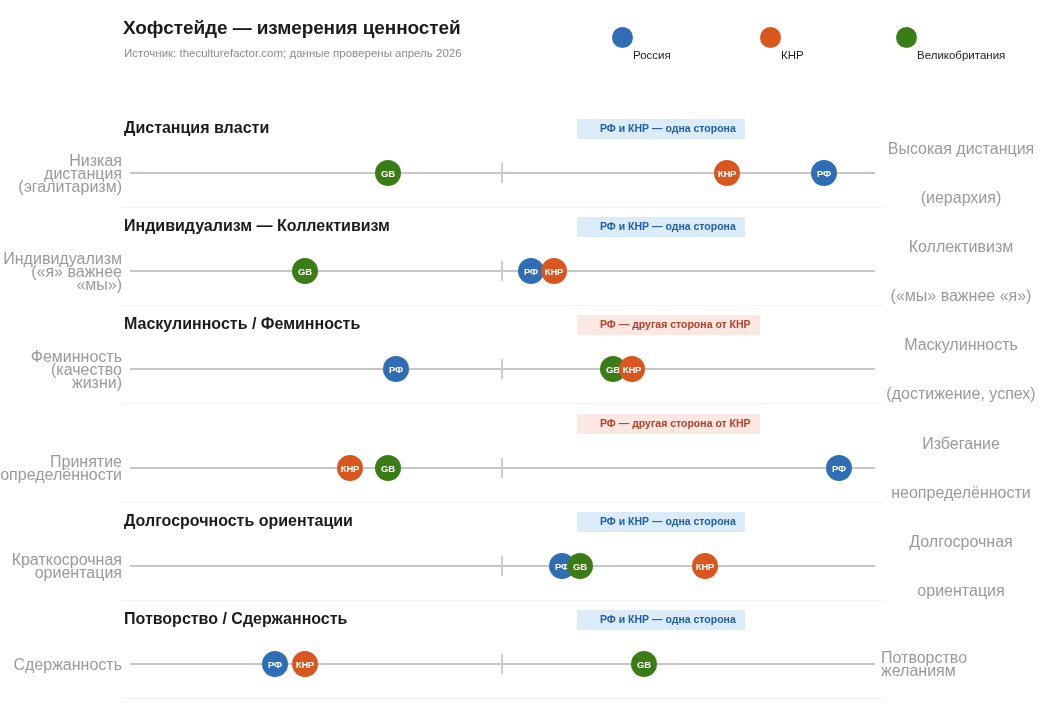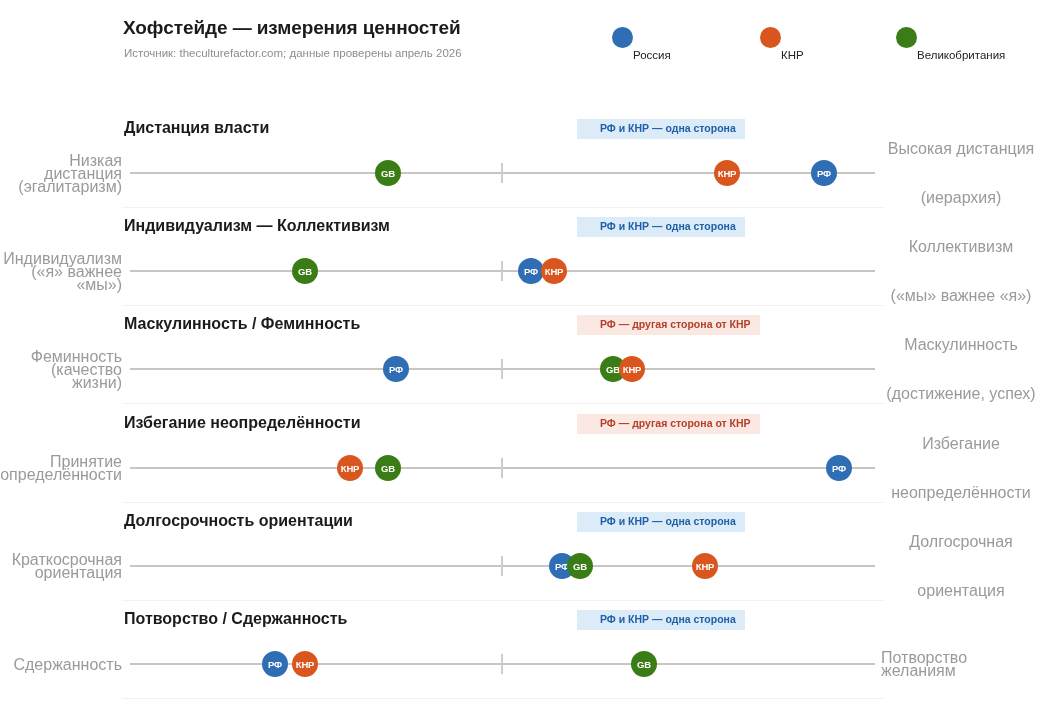--- a/index.html
+++ b/index.html
@@ -259,21 +259,20 @@
         </div>
         <div class="track"></div>
         <div class="tick-mid"></div>
         <div class="marker" title="Россия: 36" style="left: 383px; background: rgb(47, 109, 181);">РФ</div>
         <div class="marker" title="Великобритания: 65" style="left: 600px; background: rgb(58, 125, 22);">GB</div>
         <div class="marker" title="КНР: 67" style="left: 619px; background: rgb(217, 86, 31);">КНР</div>
       </div>
       <div class="row-sep"></div>
     </div>
     <div class="row" style="top: 411px;">
-      <div class="row-title">Избегание неопределённости</div>
       <div class="row-badge opposite">РФ — другая сторона от КНР</div>
       <div class="scale">
         <div class="axis-label left">
           <span>Принятие</span>
           <span>неопределённости</span>
         </div>
         <div class="axis-label right">
           <span>Избегание</span>
           <span>неопределённости</span>
         </div>

